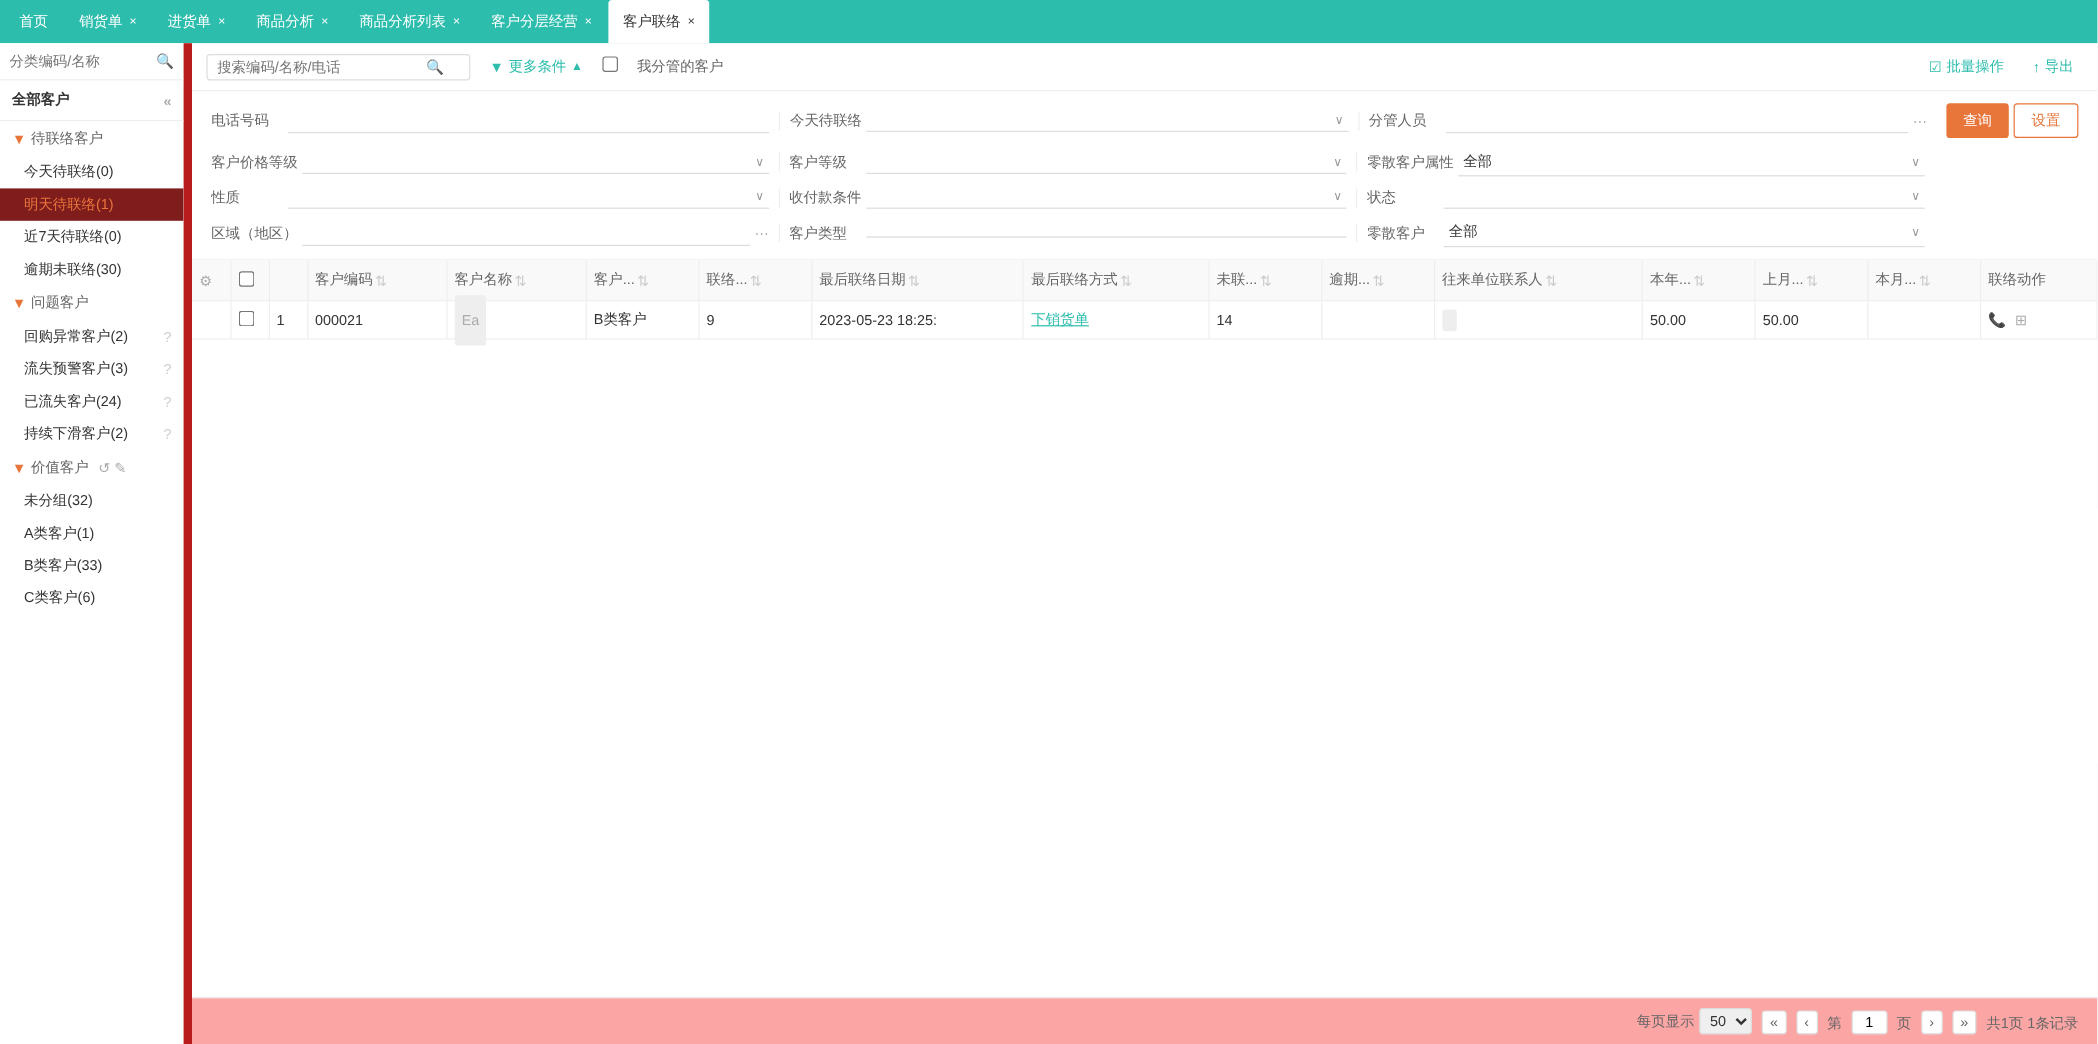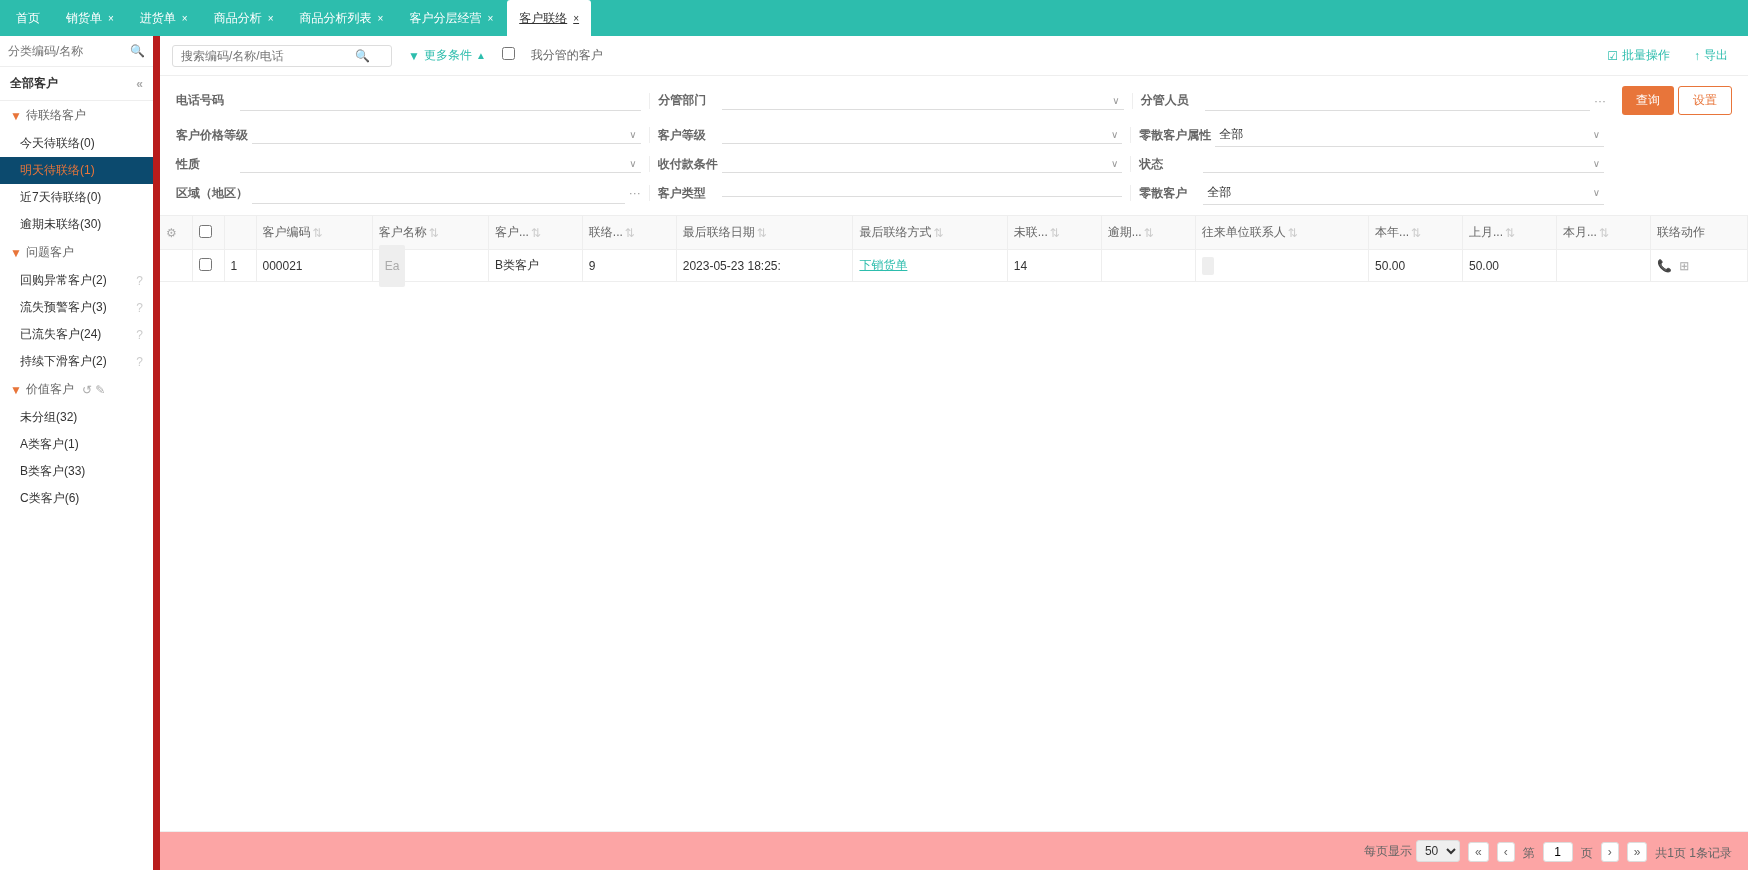--- a/index.html
+++ b/index.html
@@ -18,21 +18,21 @@
       color: #fff;
       padding: 4px 12px;
       cursor: pointer;
       border-radius: 3px 3px 0 0;
       white-space: nowrap;
       display: flex;
       align-items: center;
       gap: 4px;
       height: 36px;
     }
-    .nav-item.active { background: #fff; color: #333; text-decoration: underline; }
+    .nav-item.active { background: #fff; color: #333; }
     .nav-item .close-x { font-size: 10px; color: inherit; margin-left: 2px; }
 
     
     .main-layout {
       display: flex;
       height: calc(100vh - 36px);
     }
 
     
     .sidebar {
@@ -73,21 +73,21 @@
       gap: 4px;
     }
     .sidebar-item {
       padding: 5px 10px 5px 20px;
       color: #333;
       cursor: pointer;
       display: flex;
       align-items: center;
       justify-content: space-between;
     }
-    .sidebar-item.active { background: #0c4a6e; color: #e8753a; }
+    .sidebar-item.active { background: #7f1d1d; color: #e8753a; }
 
     
     .content {
       flex: 1;
       display: flex;
       flex-direction: column;
       overflow: hidden;
     }
 
     
@@ -156,21 +156,20 @@
     .filter-field {
       display: flex;
       align-items: center;
       flex: 1;
       gap: 4px;
     }
     .filter-label {
       color: #666;
       white-space: nowrap;
       min-width: 60px;
-      font-weight: bold;
     }
     .filter-input {
       flex: 1;
       border: none;
       border-bottom: 1px solid #ddd;
       outline: none;
       padding: 3px 4px;
       color: #333;
       font-size: 12px;
     }
@@ -424,21 +423,21 @@
 
     <div class="filter-panel">
 
       <div class="filter-row">
         <div class="filter-field">
           <span class="filter-label">电话号码</span>
           <input class="filter-input" type="text" style="flex: 2 1 0%;">
         </div>
         <div class="divider-v"></div>
         <div class="filter-field">
-          <span class="filter-label">分管部门</span>
+          <span class="filter-label">今天待联络</span>
           <div class="filter-select" style="flex:2;">
             <span></span>
             <span class="arrow-down">∨</span>
           </div>
         </div>
         <div class="divider-v"></div>
         <div class="filter-field">
           <span class="filter-label">分管人员</span>
           <input class="filter-input" type="text" style="flex: 2 1 0%;">
           <span class="filter-dots">···</span>

